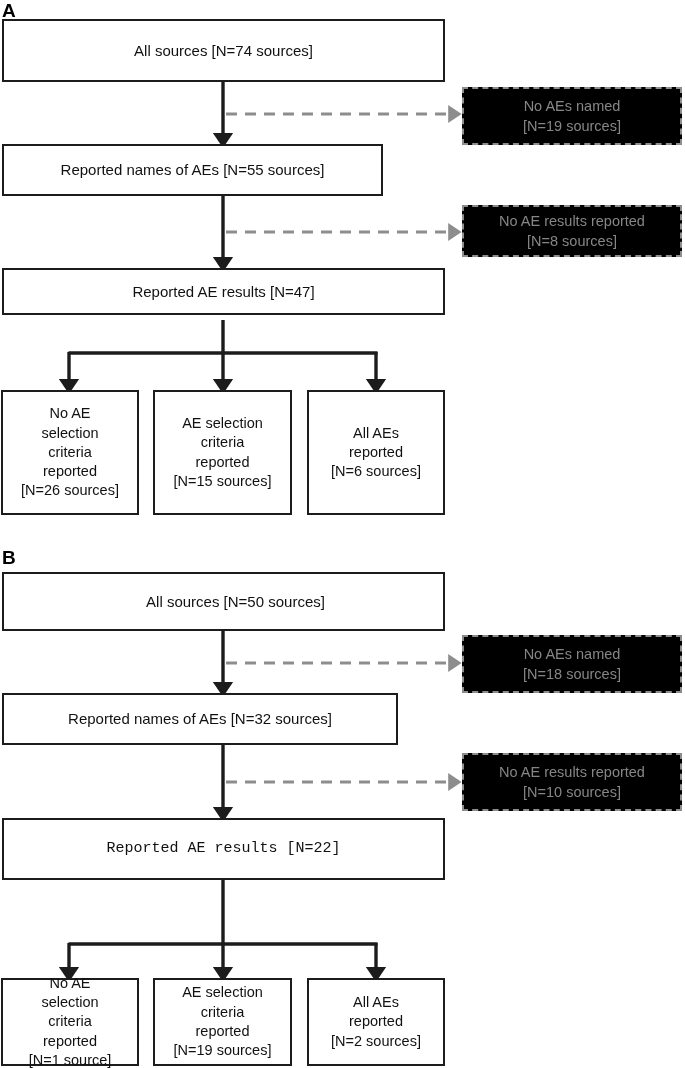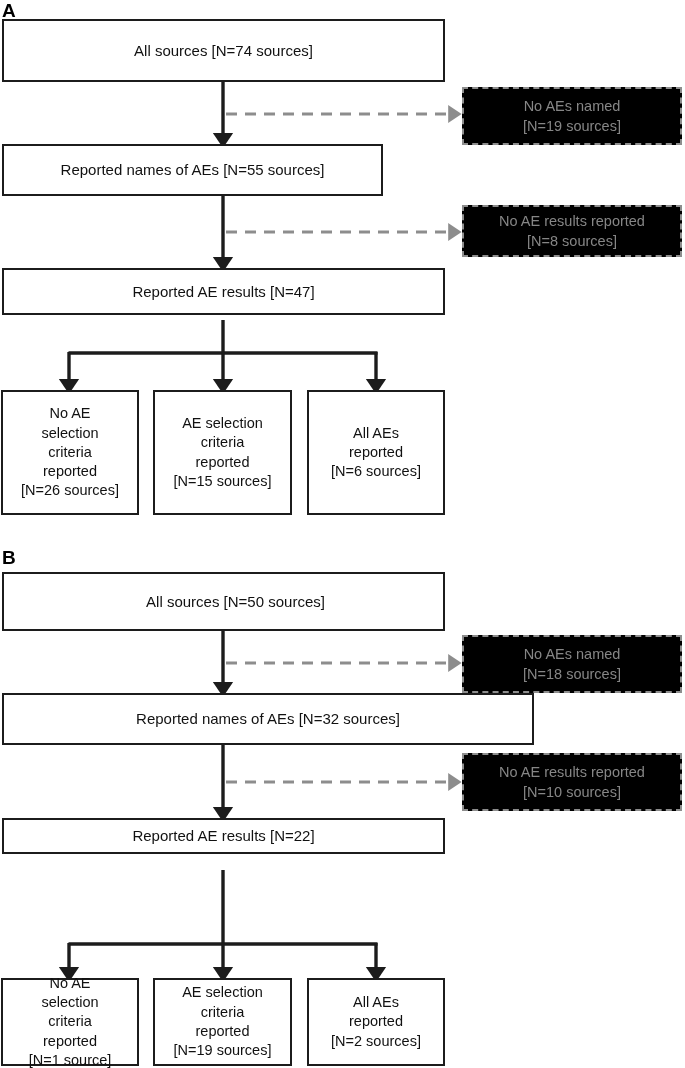--- a/index.html
+++ b/index.html
@@ -190,30 +190,30 @@
 
   <div class="node wide" style="left:2px; top:572px; width:443px; height:59px;padding-left:28px;">
     <span class="node-text">All sources [N=50 sources]</span>
   </div>
 
   <div class="node-excluded" style="left:462px; top:635px; width:220px; height:58px;">
     <span class="node-text">No AEs named
 [N=18 sources]</span>
   </div>
 
-  <div class="node wide" style="left:2px; top:693px; width:532px; height:52px;">
+  <div class="node wide" style="left:2px; top:693px; width:396px; height:52px;">
     <span class="node-text">Reported names of AEs [N=32 sources]</span>
   </div>
 
   <div class="node-excluded" style="left:462px; top:753px; width:220px; height:58px;">
     <span class="node-text">No AE results reported
 [N=10 sources]</span>
   </div>
 
-  <div class="node wide" style="left:2px; top:818px; width:443px; height:36px;">
+  <div class="node wide" style="left:2px; top:818px; width:443px; height:62px;font-family:Liberation Mono, monospace;">
     <span class="node-text">Reported AE results [N=22]</span>
   </div>
 
   <div class="node leaf" style="left:1px; top:978px; width:138px; height:88px;">
     <span class="node-text">No AE
 selection
 criteria
 reported
 [N=1 source]</span>
   </div>

